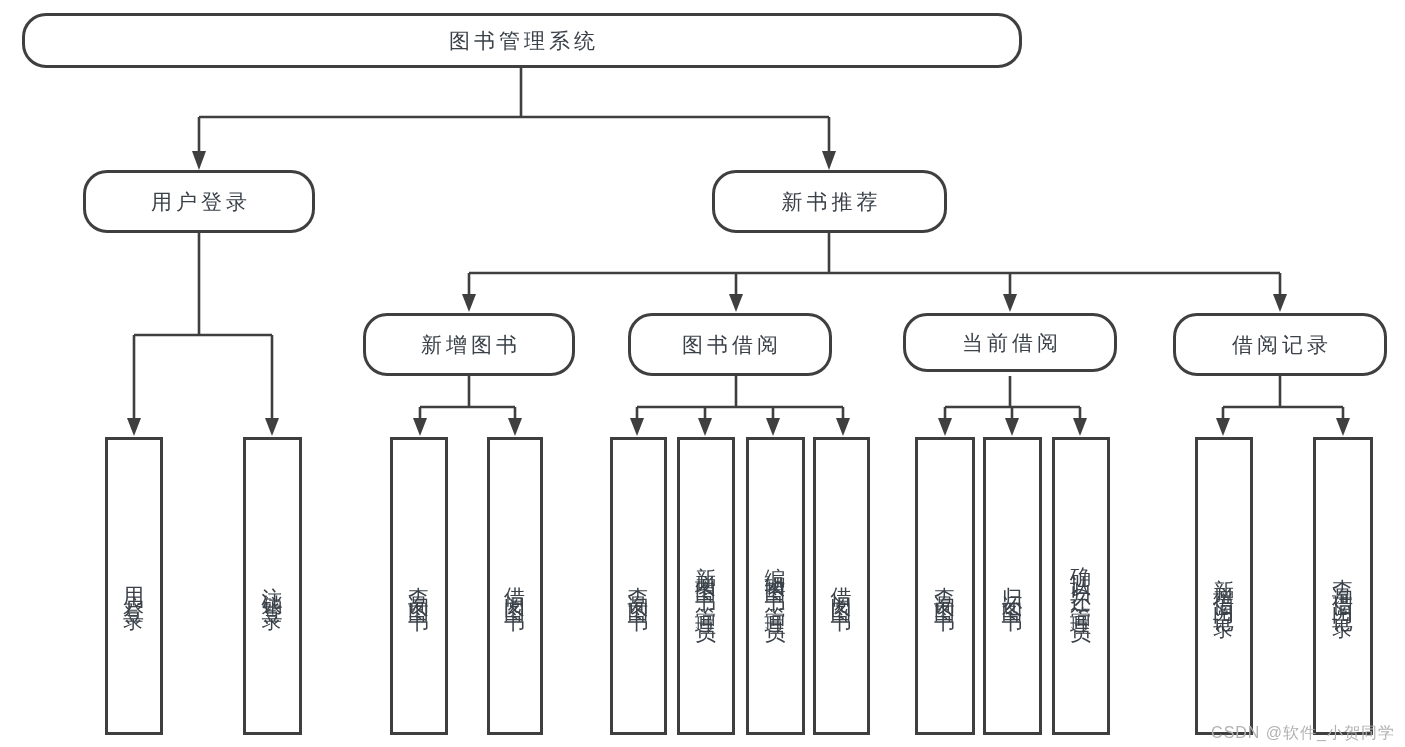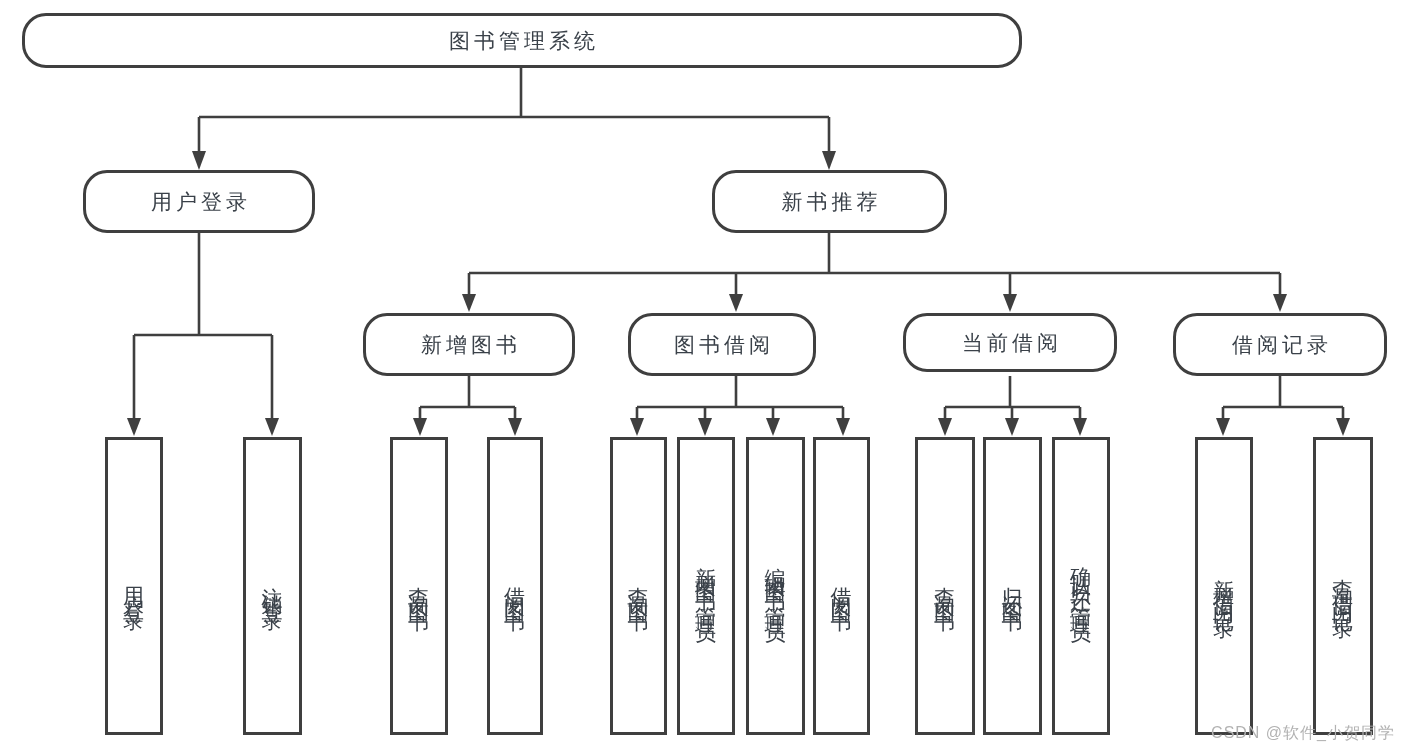--- a/index.html
+++ b/index.html
@@ -84,21 +84,21 @@
     <polygon points="1216,418 1230,418 1223,436"></polygon>
     <polygon points="1336,418 1350,418 1343,436"></polygon>
   </svg>
 
   <div class="node h-node" style="left:22px;top:13px;width:1000px;height:55px">图书管理系统</div>
 
   <div class="node h-node" style="left:83px;top:170px;width:232px;height:63px">用户登录</div>
   <div class="node h-node" style="left:712px;top:170px;width:235px;height:63px">新书推荐</div>
 
   <div class="node h-node" style="left:363px;top:313px;width:212px;height:63px">新增图书</div>
-  <div class="node h-node" style="left:628px;top:313px;width:188px;height:63px">图书借阅</div>
+  <div class="node h-node" style="left:628px;top:313px;width:204px;height:63px">图书借阅</div>
   <div class="node h-node" style="left:903px;top:313px;width:214px;height:59px">当前借阅</div>
   <div class="node h-node" style="left:1173px;top:313px;width:214px;height:63px">借阅记录</div>
 
   <div class="node v-node" style="left:105px;width:58px">用户登录</div>
   <div class="node v-node" style="left:243px;width:59px">注销登录</div>
 
   <div class="node v-node" style="left:390px;width:58px">查询图书</div>
   <div class="node v-node" style="left:487px;width:56px">借阅图书</div>
 
   <div class="node v-node" style="left:610px;width:57px">查询图书</div>

